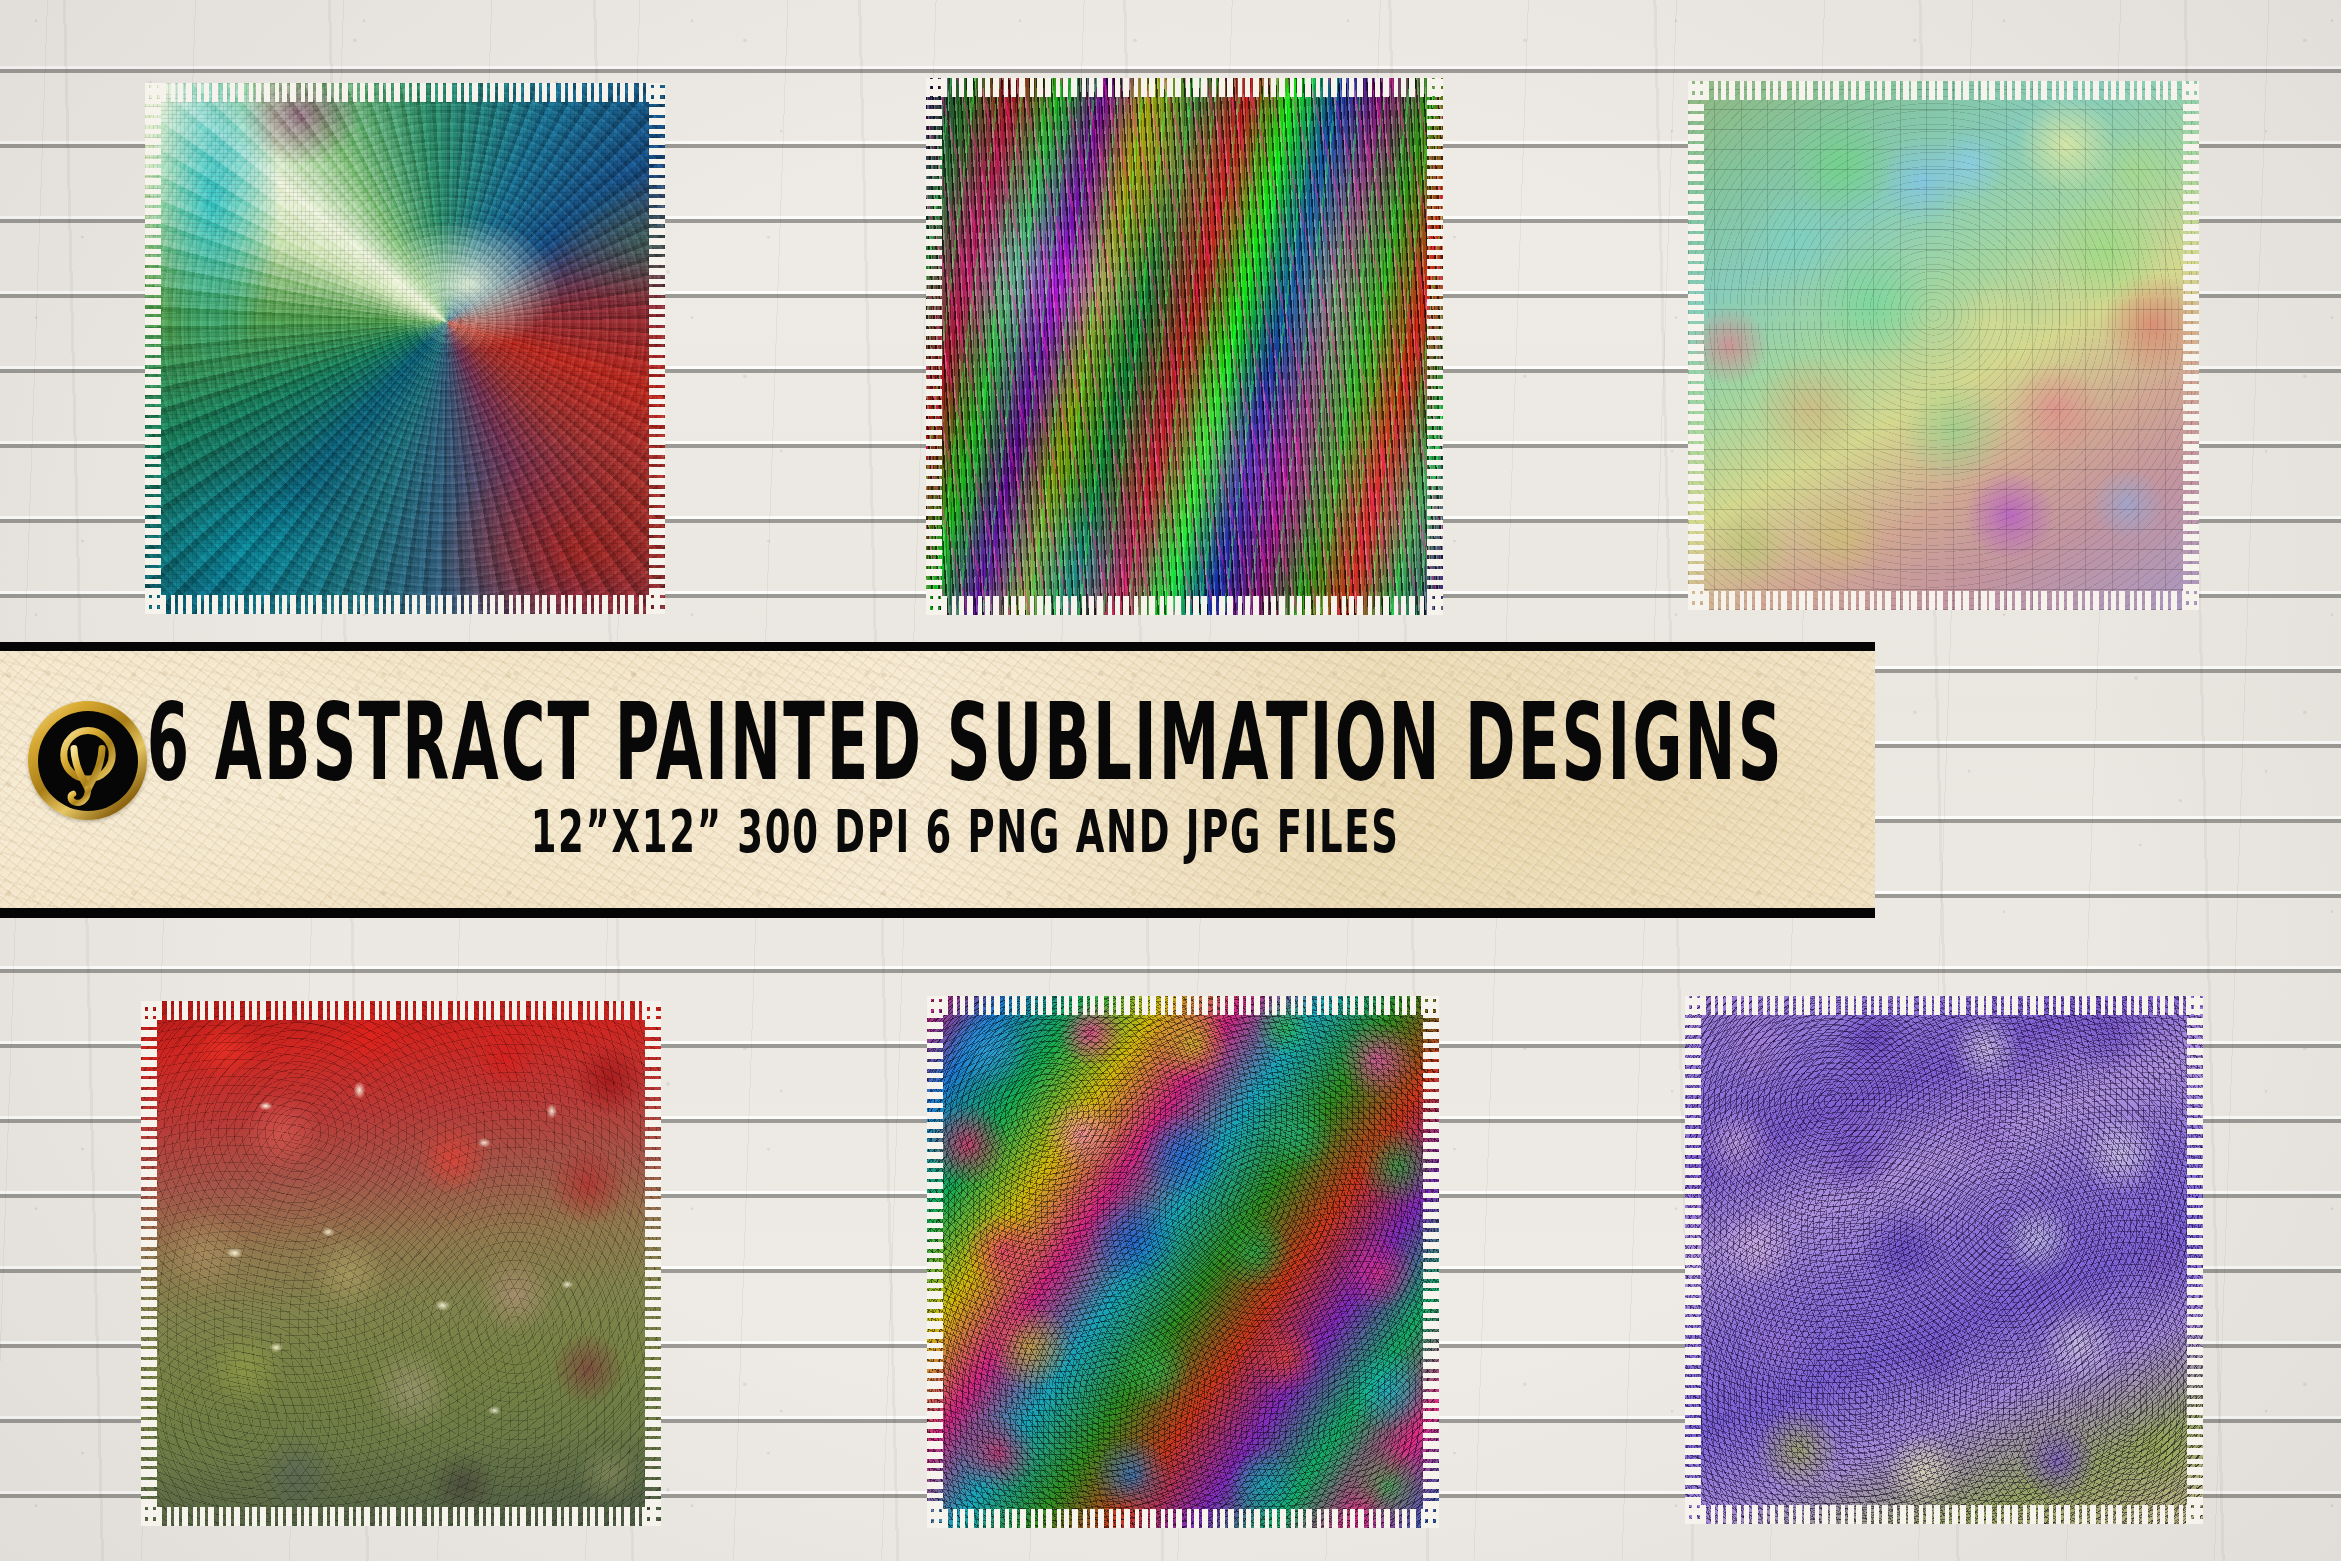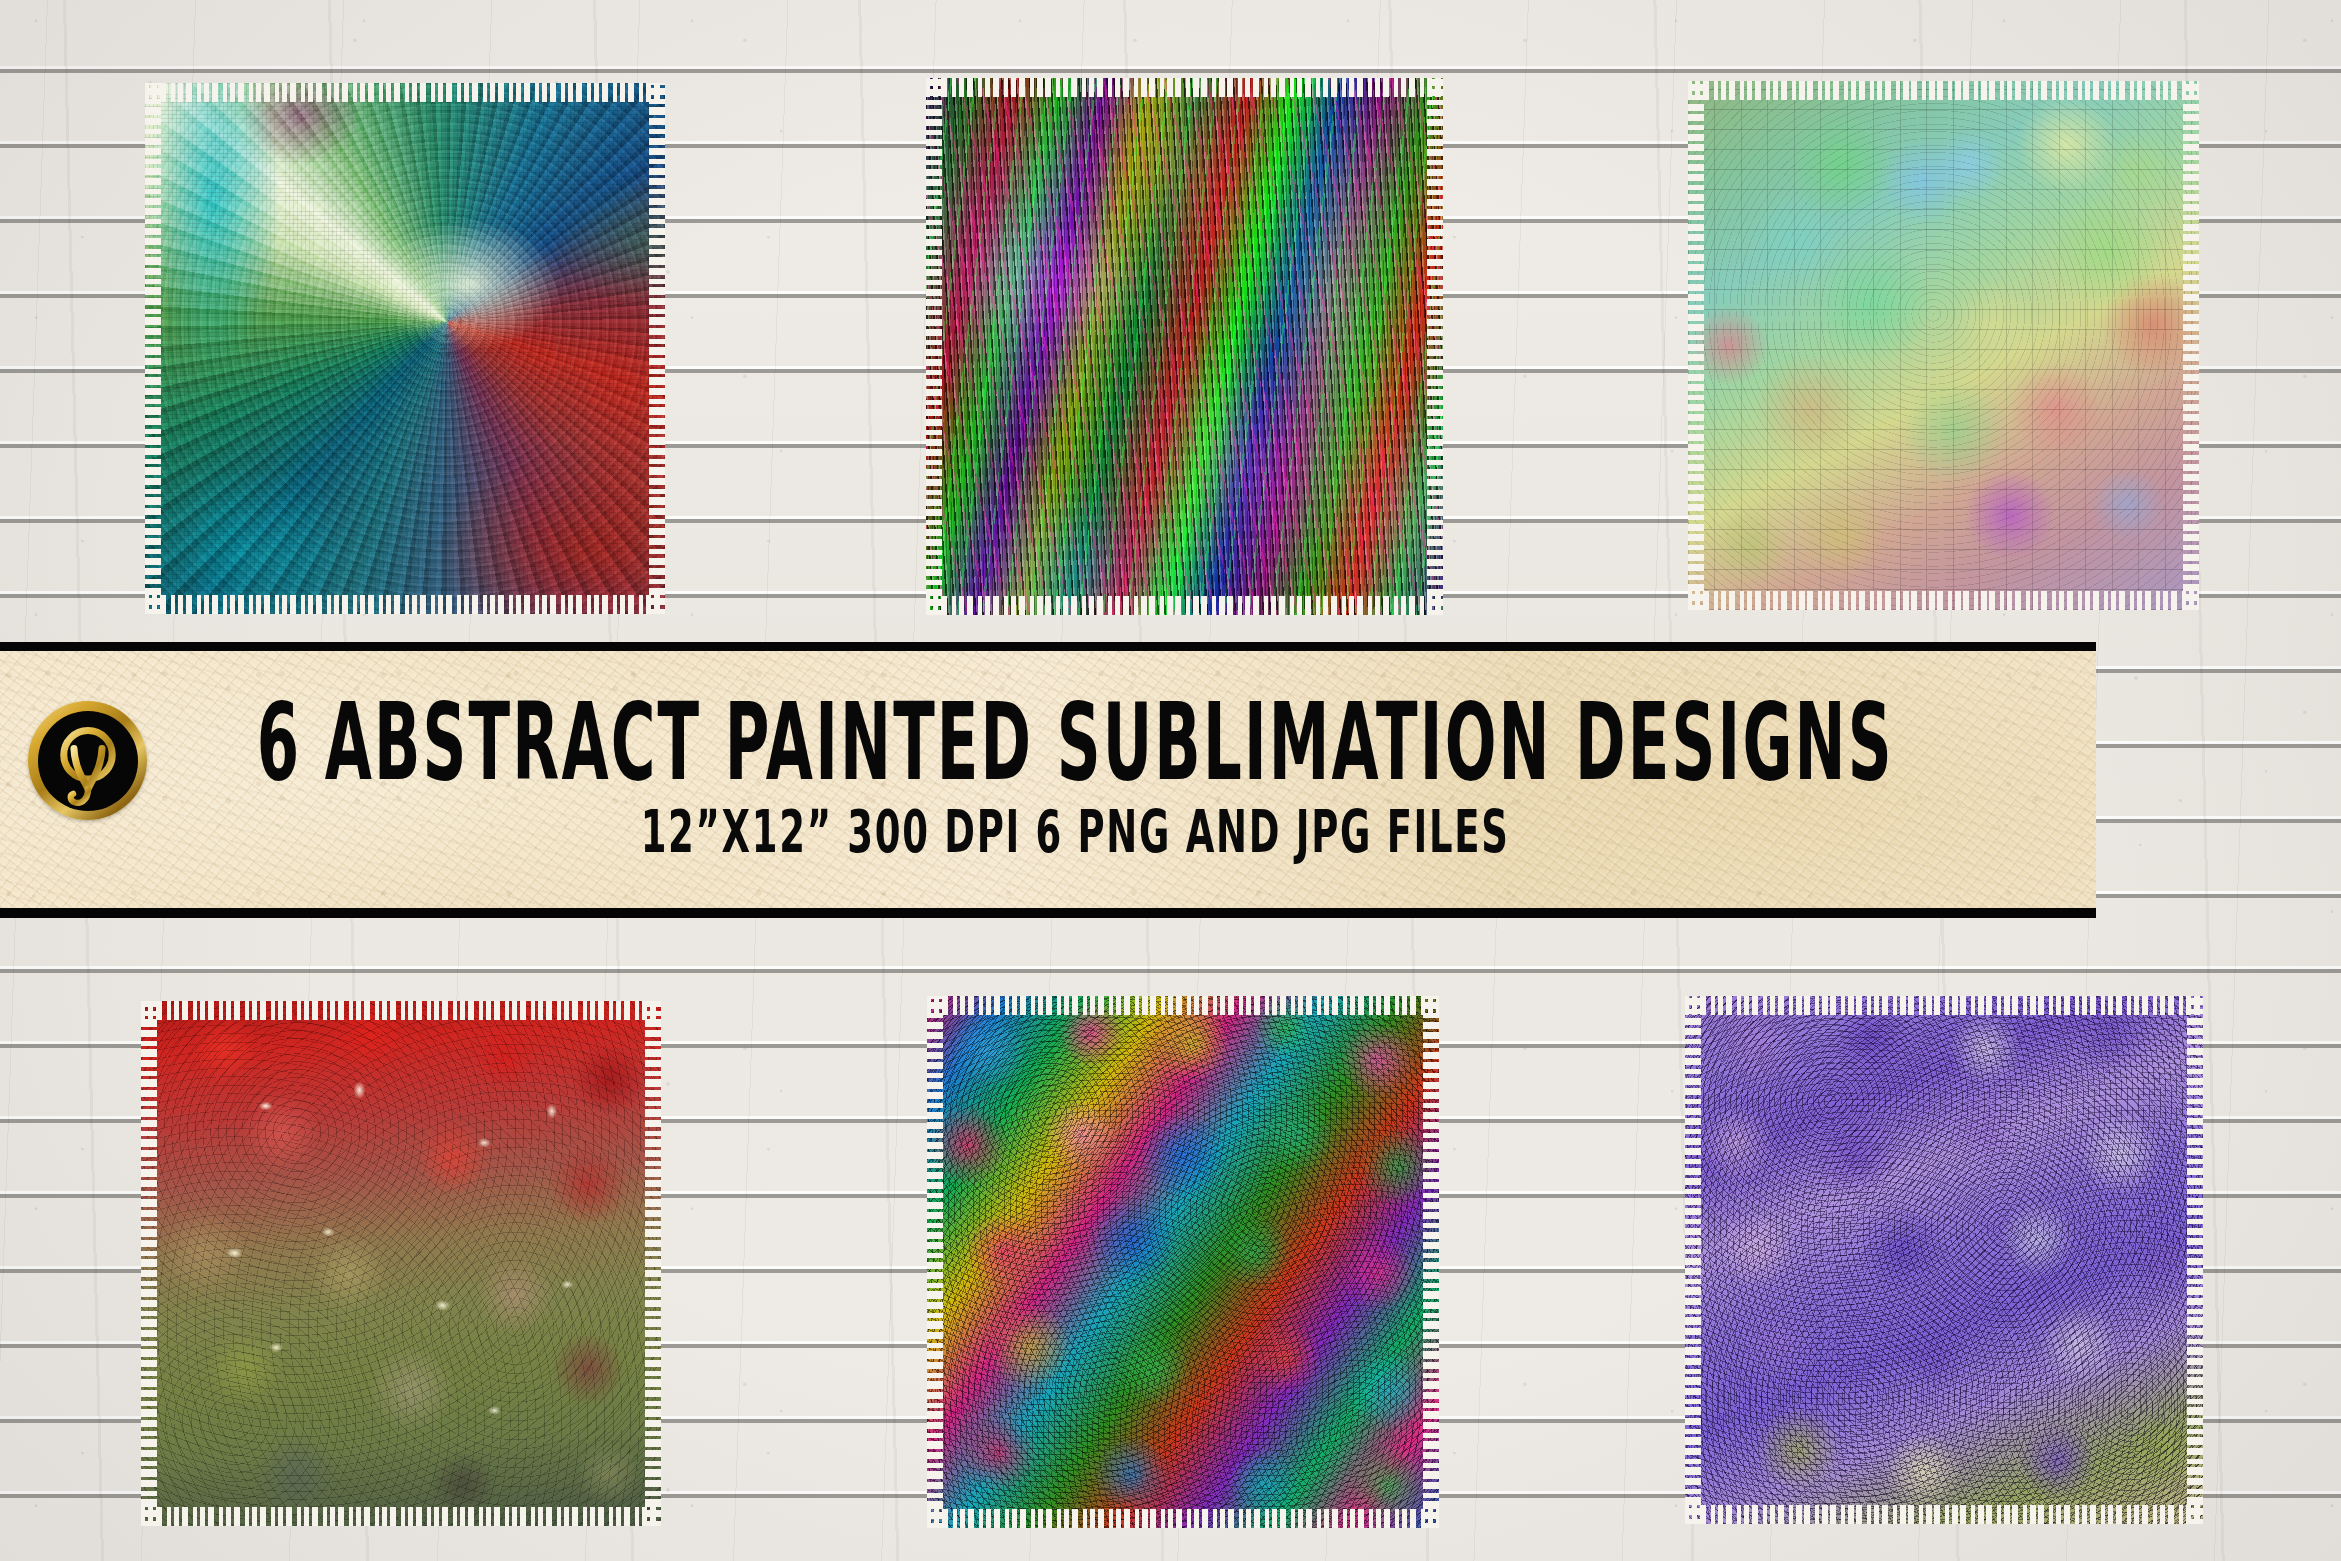--- a/index.html
+++ b/index.html
@@ -315,21 +315,21 @@
       repeating-radial-gradient(circle at 28% 20%, rgba(18,10,40,.46) 0 0.8px, transparent 0.8px 5.5px),
       repeating-radial-gradient(circle at 62% 44%, rgba(18,10,40,.42) 0 0.8px, transparent 0.8px 6.2px),
       repeating-radial-gradient(circle at 34% 76%, rgba(18,10,40,.4) 0 0.8px, transparent 0.8px 6.2px),
       repeating-radial-gradient(circle at 86% 78%, rgba(18,10,40,.38) 0 0.8px, transparent 0.8px 5.5px);
     mix-blend-mode:multiply;
   }
 
   
   #banner{
     position:absolute;
-    left:0; width:2096px;
+    left:0; width:1875px;
     top:642px; height:276px;
     border-top:9.4px solid #050505;
     border-bottom:10px solid #050505;
     background:
       
       repeating-linear-gradient(37deg, rgba(176,146,96,.12) 0 1.6px, rgba(255,250,238,.10) 1.6px 3.9px, rgba(0,0,0,0) 3.9px 8.6px),
       repeating-linear-gradient(-51deg, rgba(170,140,92,.10) 0 1.6px, rgba(255,252,242,.09) 1.6px 4.7px, rgba(0,0,0,0) 4.7px 10px),
       repeating-linear-gradient(14deg, rgba(150,120,76,.07) 0 2.3px, rgba(0,0,0,0) 2.3px 13.3px),
       radial-gradient(ellipse 703px 234px at 18% 45%, rgba(255,250,238,.45), transparent 70%),
       radial-gradient(ellipse 703px 234px at 86% 60%, rgba(232,208,160,.45), transparent 70%),

